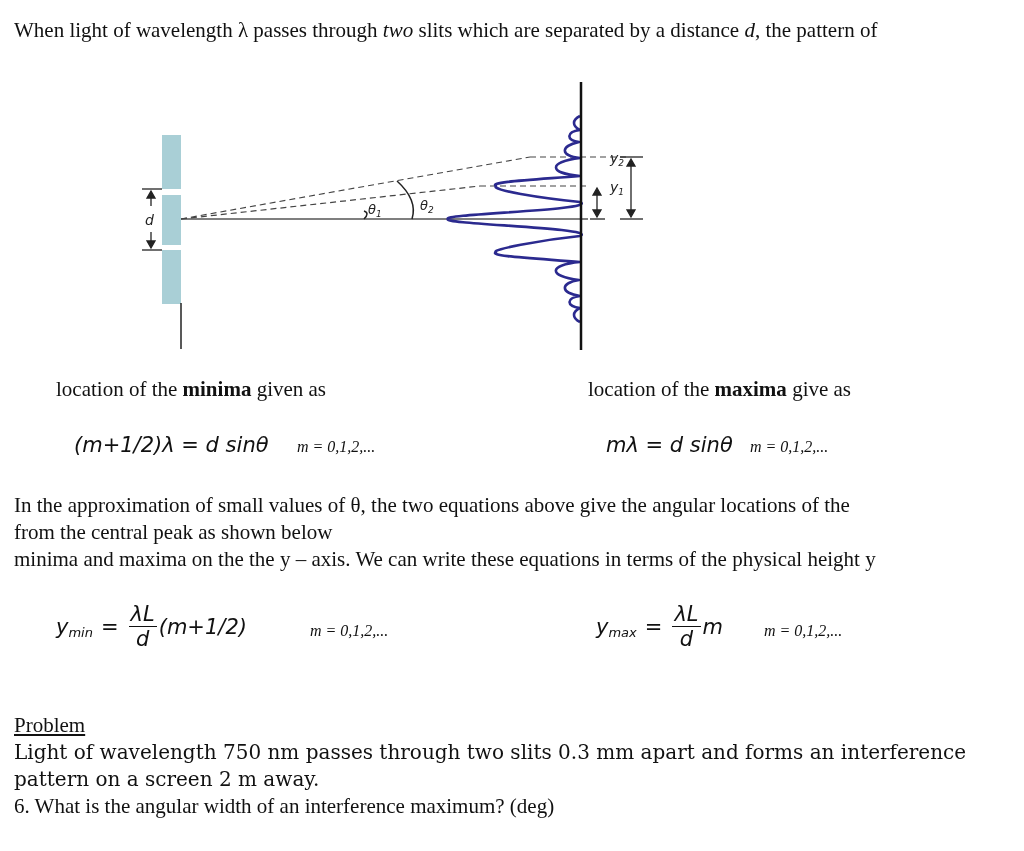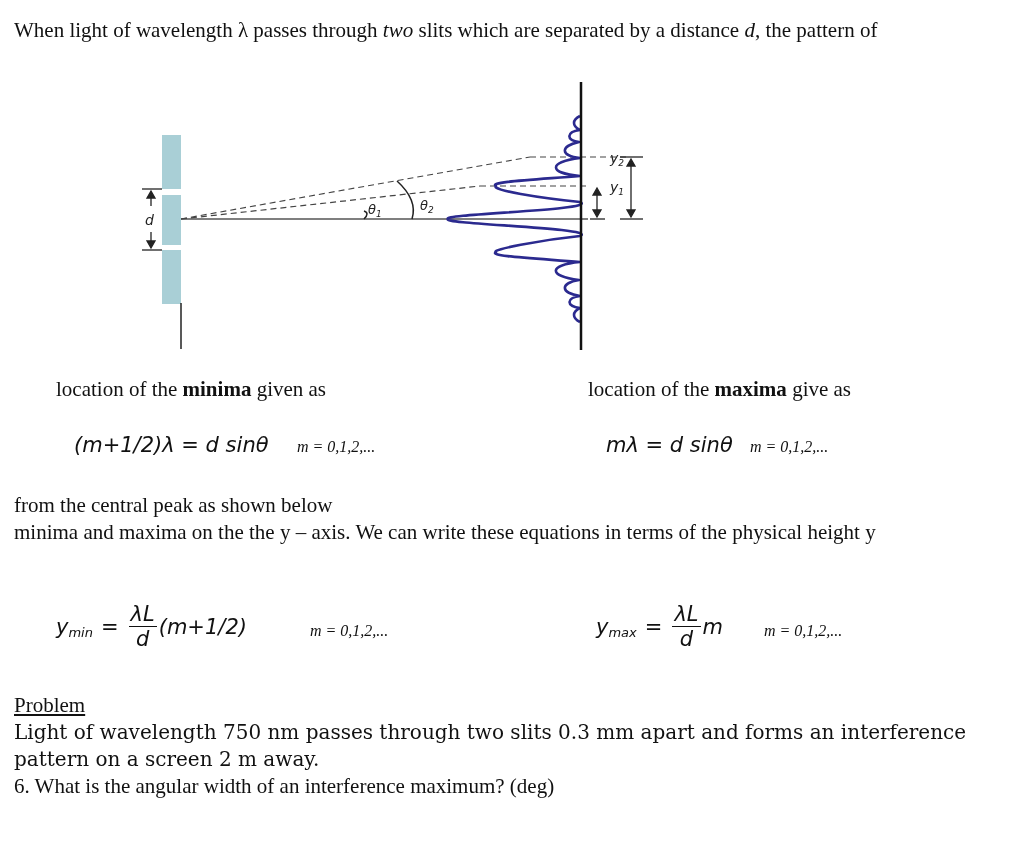--- a/index.html
+++ b/index.html
@@ -10,21 +10,21 @@
   .para i { font-style: italic; }
   .para b { font-weight: bold; }
   .math { font-family: "DejaVu Sans", "Liberation Sans", sans-serif; font-size: 21px; }
   .mathi { font-style: italic; }
   .mrange { font-family: "Liberation Serif", serif; font-style: italic; font-size: 16px; }
   .frac { display: inline-flex; flex-direction: column; align-items: center; vertical-align: middle; margin: 0 2px; }
   .frac .num { border-bottom: 1.5px solid #111; padding: 0 2px; line-height: 24px; }
   .frac .den { line-height: 24px; }
   .sub { font-size: 13px; font-style: italic; font-family: "DejaVu Sans", sans-serif; position: relative; top: 6px; }
   .mono { font-family: "DejaVu Serif", "Liberation Serif", serif; }
-  .underline { text-decoration: underline; }
+  .underline { text-decoration: underline; margin-top: 20px; }
 </style>
 </head>
 <body>
 
 <div class="abs para" style="top:17px;">
   <div><span>When light of wavelength λ passes through </span><i>two</i><span> slits which are separated by a distance </span><i>d</i><span>, the pattern of</span></div>
 </div>
 
 <svg class="abs" style="left:0;top:0;" width="1024" height="360">
 
@@ -103,20 +103,21 @@
 
 <div class="abs para" style="top:376px;left:588px;width:420px;">
   <span>location of the </span><b>maxima</b><span> give as</span>
 </div>
 <div class="abs" style="top:433px;left:606px;">
   <span class="math mathi">mλ = d sinθ</span>
 </div>
 <div class="abs mrange" style="top:438px;left:750px;">m = 0,1,2,...</div>
 
 <div class="abs para" style="top:492px;">
+  <div>In the approximation of small values of θ, the two equations above give the angular locations of the</div>
   <div>from the central peak as shown below</div>
   <div>minima and maxima on the the y – axis. We can write these equations in terms of the physical height y</div>
 </div>
 
 <div class="abs math" style="top:602px;left:56px;display:flex;align-items:center;">
   <span class="mathi">y</span>
   <span class="sub">min</span>
   <span style="margin:0 8px;">=</span>
   <span class="frac">
     <span class="num mathi">λL</span>

